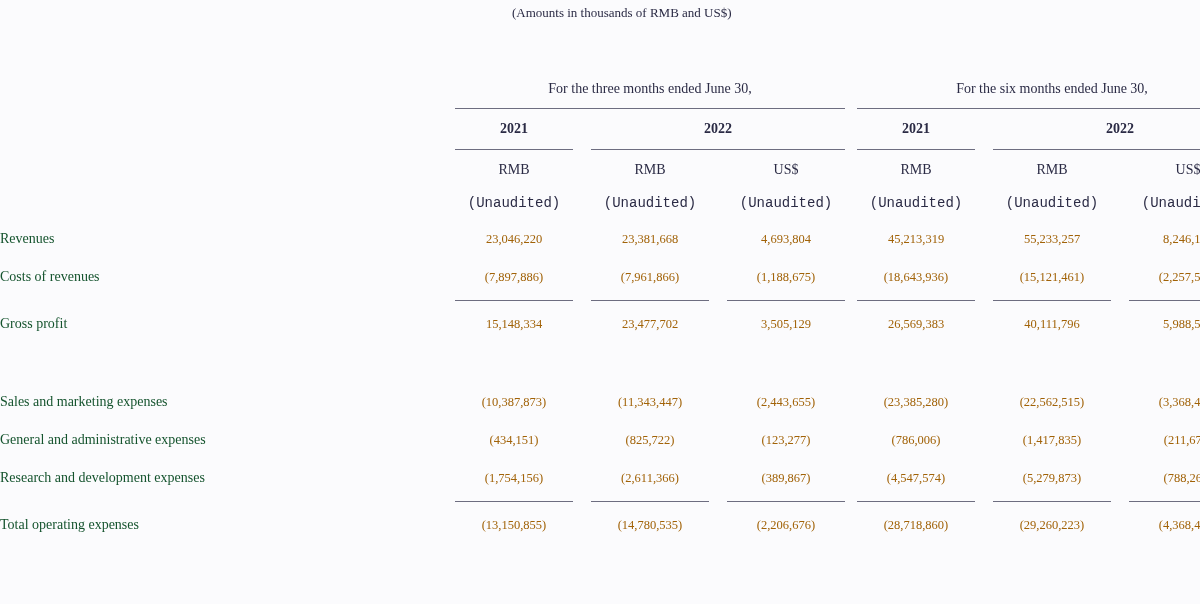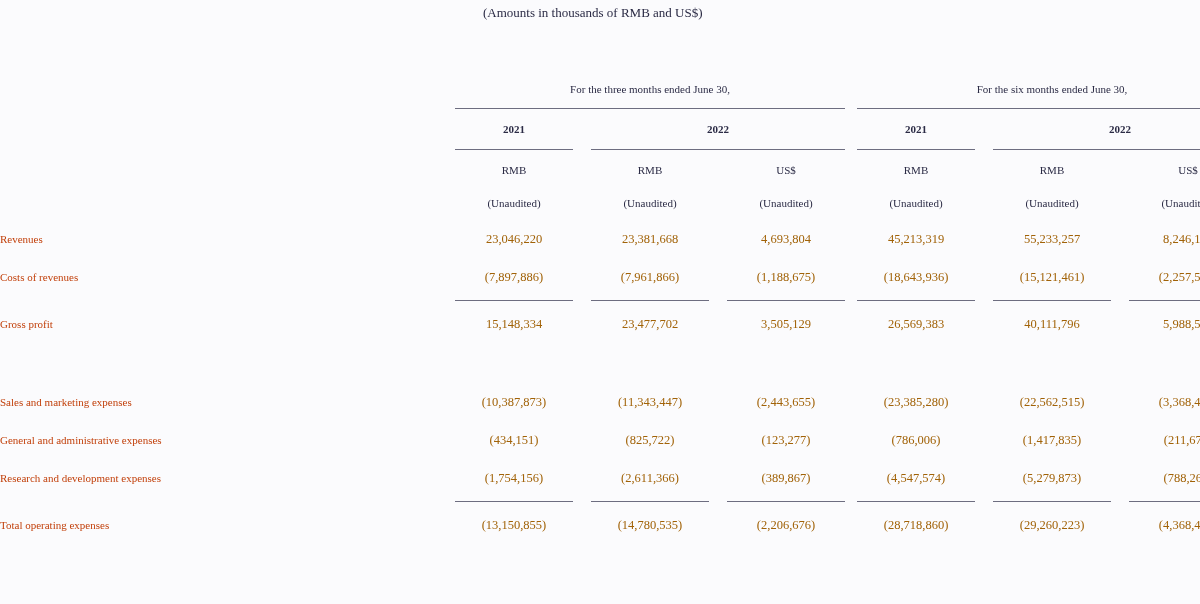--- a/index.html
+++ b/index.html
@@ -46,21 +46,21 @@
     font-size: 25px;
     font-weight: 700;
     letter-spacing: 1px;
     color: rgba(120, 132, 150, 0.42);
     white-space: nowrap;
   }
 
   
   .note {
     position: absolute;
-    left: 483px;
+    left: 512px;
     top: 5px;
     font-size: 13px;
     color: #2b2b45;
     white-space: nowrap;
   }
 
   
   table.fin {
     position: absolute;
     left: 0;
@@ -74,47 +74,47 @@
     font-weight: normal;
     vertical-align: middle;
   }
 
   col.c-label { width: 455px; }
   col.c-gap   { width: 12px;  }
   col.c-num   { width: 118px; }
   col.c-pad   { width: 18px;  }
 
   .lbl {
-    font-size: 11px;
-    color: #c2410c;
+    font-size: 14px;
+    color: #14532d;
     padding-left: 28px;
     white-space: nowrap;
   }
   .lbl.bold { font-weight: normal; }
 
   .num {
     font-size: 12.5px;
     text-align: center;
     white-space: nowrap;
     color: #a16207;
   }
   .num.bold { font-weight: normal; }
 
   .hdr {
-    font-size: 11px;
+    font-size: 14px;
     text-align: center;
     white-space: nowrap;
     color: #2b2b45;
     margin-top: 40px;
   }
 
   tr.h-title td   { height: 30px; }
   tr.h-year td    { height: 32px; font-weight: bold; }
   tr.h-cur td     { height: 32px; }
-  tr.h-unaud td   { height: 34px; }
+  tr.h-unaud td   { height: 34px; font-family: Liberation Mono, monospace; }
   tr.data td      { height: 38px; }
   tr.spacer td    { height: 28px; }
   tr.spacer-lg td { height: 40px; }
 
   .ruleline {
     height: 1px;
     background: #6d6d80;
   }
   td.ruleholder { height: 9px; padding: 0; }
   td.ruleholder .ruleline { width: 100%; }

